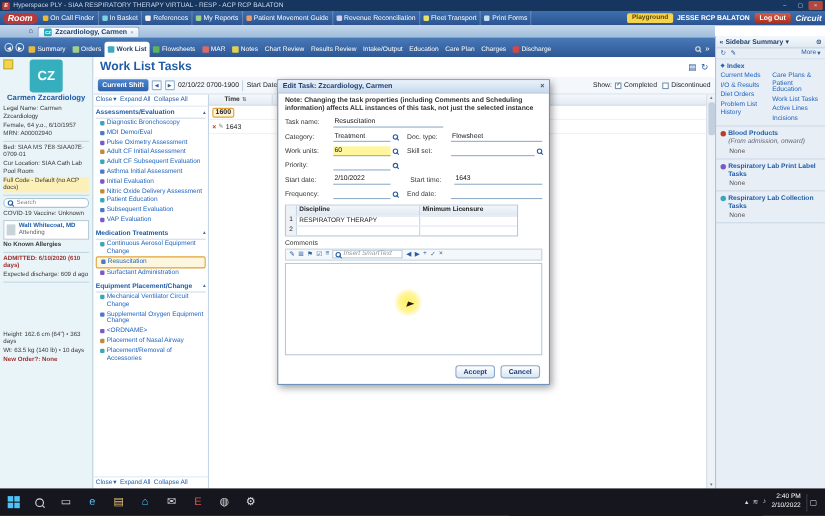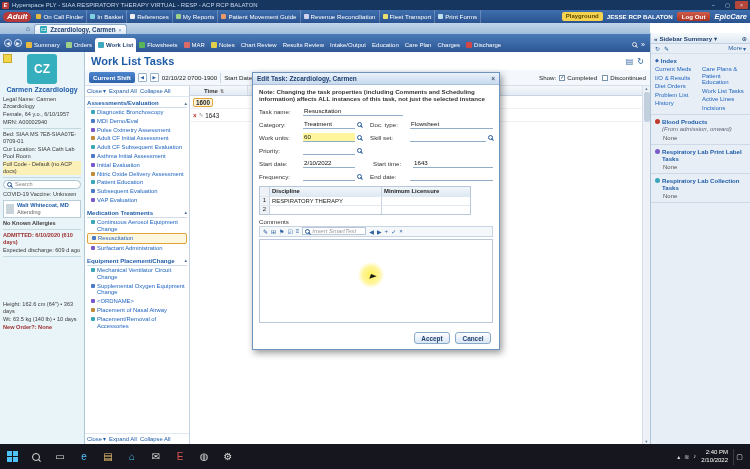--- a/index.html
+++ b/index.html
@@ -199,21 +199,21 @@
   <span class="logo">E</span>
   <span>Hyperspace PLY - SIAA RESPIRATORY THERAPY VIRTUAL - RESP - ACP RCP BALATON</span>
   <div class="winbtns">
     <span class="winbtn">–</span>
     <span class="winbtn">▢</span>
     <span class="winbtn cl">×</span>
   </div>
 </div>
 
 <div id="menubar">
-  <span class="epic">Adult</span>
+  <span class="epic">Room</span>
   <div style="display:flex;height:100%">
       <div class="mb-item">
         <span class="mb-dot" style="background: rgb(232, 185, 63);"></span>
         <span>On Call Finder</span>
       </div>
       <div class="mb-item">
         <span class="mb-dot" style="background: rgb(127, 208, 224);"></span>
         <span>In Basket</span>
       </div>
       <div class="mb-item">
@@ -238,21 +238,21 @@
       </div>
       <div class="mb-item">
         <span class="mb-dot" style="background: rgb(192, 224, 240);"></span>
         <span>Print Forms</span>
       </div>
     </div>
   <div class="mb-right">
     <span class="playground">Playground</span>
     <span class="userlbl">JESSE RCP BALATON</span>
     <span class="logout">Log Out</span>
-    <span class="brand">EpicCare</span>
+    <span class="brand">Circuit</span>
   </div>
 </div>
 
 <div id="patientrow">
   <span class="home-ico">⌂</span>
   <div id="patienttab">
     <span class="av">CZ</span>
     <span>Zzcardiology, Carmen</span>
     <span class="tx">×</span>
   </div>

